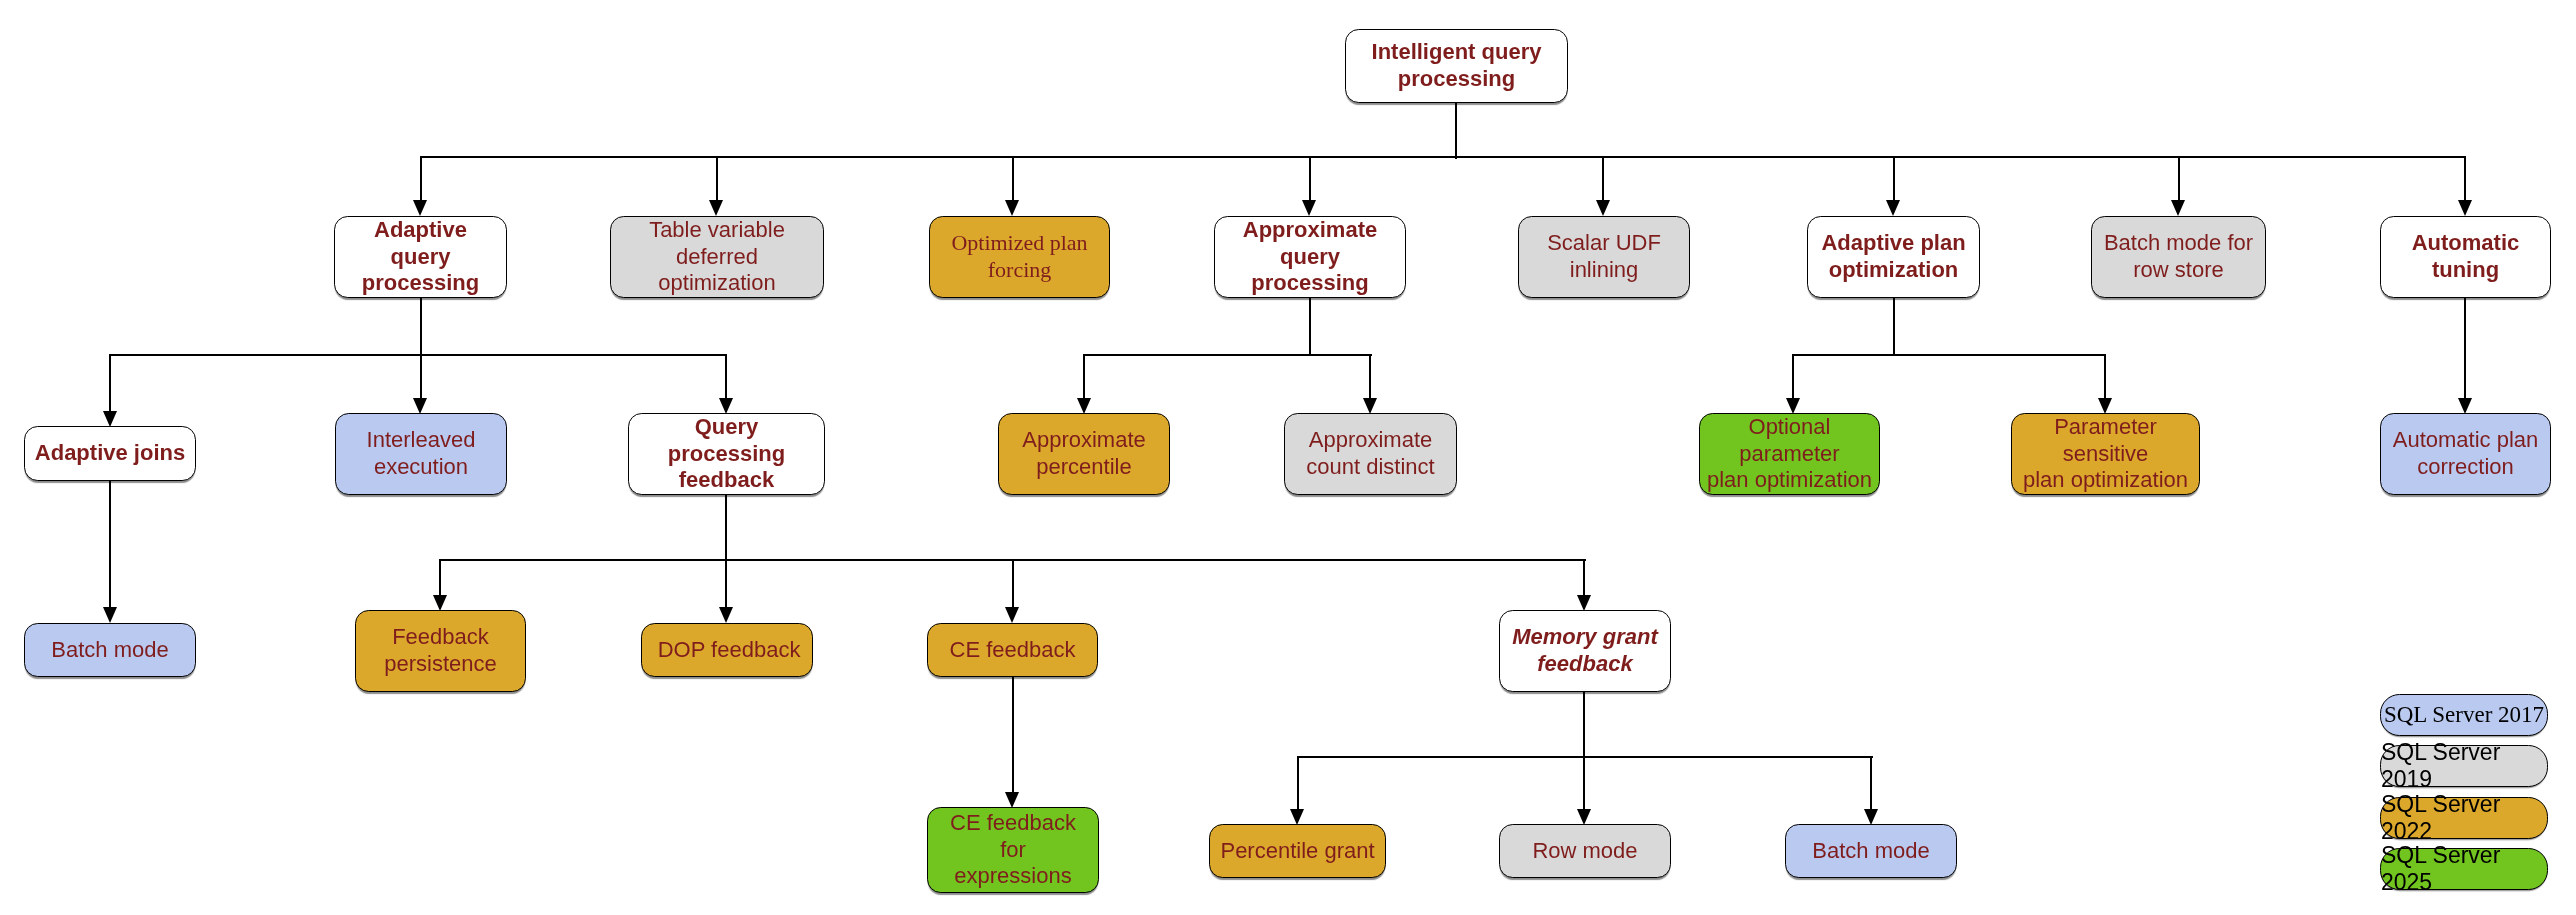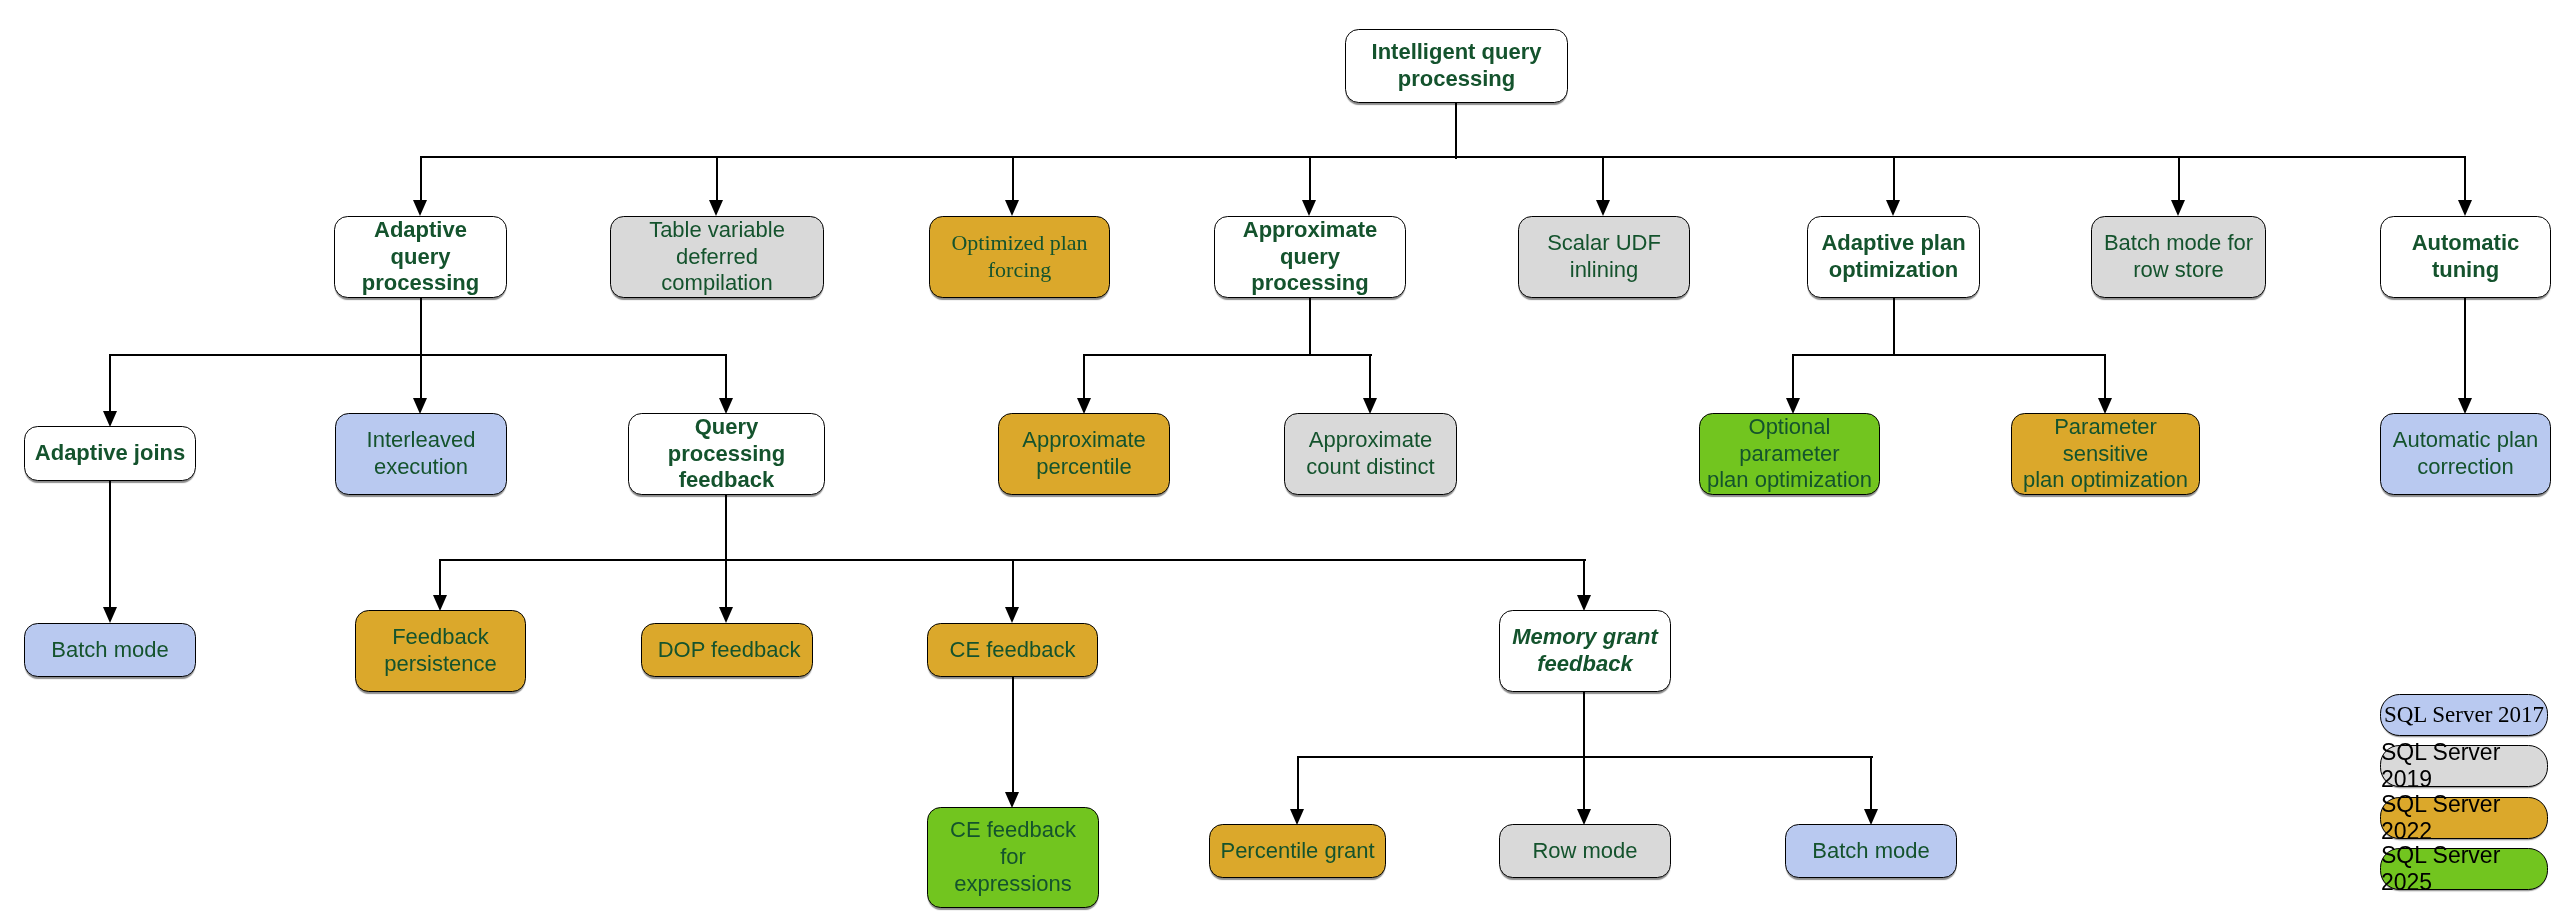--- a/index.html
+++ b/index.html
@@ -19,21 +19,21 @@
     box-sizing: border-box;
     border: 1.7px solid #000000;
     border-radius: 13.7px;
     display: flex;
     align-items: center;
     justify-content: center;
     text-align: center;
     white-space: pre-line;
     font-size: 22px;
     line-height: 1.22;
-    color: #14532d;
+    color: #7f1d1d;
     padding: 4.6px 6.9px;
     box-shadow: 0 2.9px 1.1px -1.1px rgba(0,0,0,0.45);
   }
   .node.bold { font-weight: bold; }
   .vline, .hline {
     position: absolute;
     background: #000000;
   }
   .arrowhead {
     position: absolute;
@@ -58,21 +58,21 @@
 </head>
 <body>
 
 <div id="stage">
   <div id="nodes-layer">
       <div class="node bold" style="left: 1345px; top: 29px; width: 223px; height: 74px; background: rgb(255, 255, 255);">Intelligent query
 processing</div>
       <div class="node bold" style="left: 334px; top: 216px; width: 173px; height: 82px; background: rgb(255, 255, 255);">Adaptive query
 processing</div>
       <div class="node" style="left: 610px; top: 216px; width: 214px; height: 82px; background: rgb(217, 217, 217);">Table variable
-deferred compilation</div>
+deferred optimization</div>
       <div class="node" style="left: 929px; top: 216px; width: 181px; height: 82px; background: rgb(219, 168, 43); font-family: Liberation Serif, serif;">Optimized plan
 forcing</div>
       <div class="node bold" style="left: 1214px; top: 216px; width: 192px; height: 82px; background: rgb(255, 255, 255);">Approximate
 query processing</div>
       <div class="node" style="left: 1518px; top: 216px; width: 172px; height: 82px; background: rgb(217, 217, 217);">Scalar UDF
 inlining</div>
       <div class="node bold" style="left: 1807px; top: 216px; width: 173px; height: 82px; background: rgb(255, 255, 255);">Adaptive plan
 optimization</div>
       <div class="node" style="left: 2091px; top: 216px; width: 175px; height: 82px; background: rgb(217, 217, 217);">Batch mode for
 row store</div>
@@ -93,21 +93,21 @@
 plan optimization</div>
       <div class="node" style="left: 2380px; top: 413px; width: 171px; height: 82px; background: rgb(185, 201, 240);">Automatic plan
 correction</div>
       <div class="node" style="left: 24px; top: 623px; width: 172px; height: 54px; background: rgb(185, 201, 240);">Batch mode</div>
       <div class="node" style="left: 355px; top: 610px; width: 171px; height: 82px; background: rgb(219, 168, 43);">Feedback
 persistence</div>
       <div class="node" style="left: 641px; top: 623px; width: 172px; height: 54px; background: rgb(219, 168, 43); padding-left: 11px;">DOP feedback</div>
       <div class="node" style="left: 927px; top: 623px; width: 171px; height: 54px; background: rgb(219, 168, 43);">CE feedback</div>
       <div class="node bold" style="left: 1499px; top: 610px; width: 172px; height: 82px; background: rgb(255, 255, 255); font-style: italic;">Memory grant
 feedback</div>
-      <div class="node" style="left: 927px; top: 807px; width: 172px; height: 101px; background: rgb(114, 197, 31);">CE feedback for
+      <div class="node" style="left: 927px; top: 807px; width: 172px; height: 86px; background: rgb(114, 197, 31);">CE feedback for
 expressions</div>
       <div class="node" style="left: 1209px; top: 824px; width: 177px; height: 54px; background: rgb(219, 168, 43);">Percentile grant</div>
       <div class="node" style="left: 1499px; top: 824px; width: 172px; height: 54px; background: rgb(217, 217, 217);">Row mode</div>
       <div class="node" style="left: 1785px; top: 824px; width: 172px; height: 54px; background: rgb(185, 201, 240);">Batch mode</div>
     </div>
   <div id="edges-layer">
       <div class="vline" style="left: 1455px; top: 102px; height: 57px; width: 2.3px;"></div>
       <div class="hline" style="left: 420px; top: 156px; width: 2046px; height: 2.3px;"></div>
       <div class="vline" style="left: 420px; top: 157px; height: 46px; width: 2.3px;"></div>
       <div class="arrowhead" style="left: 413px; top: 200px;"></div>

